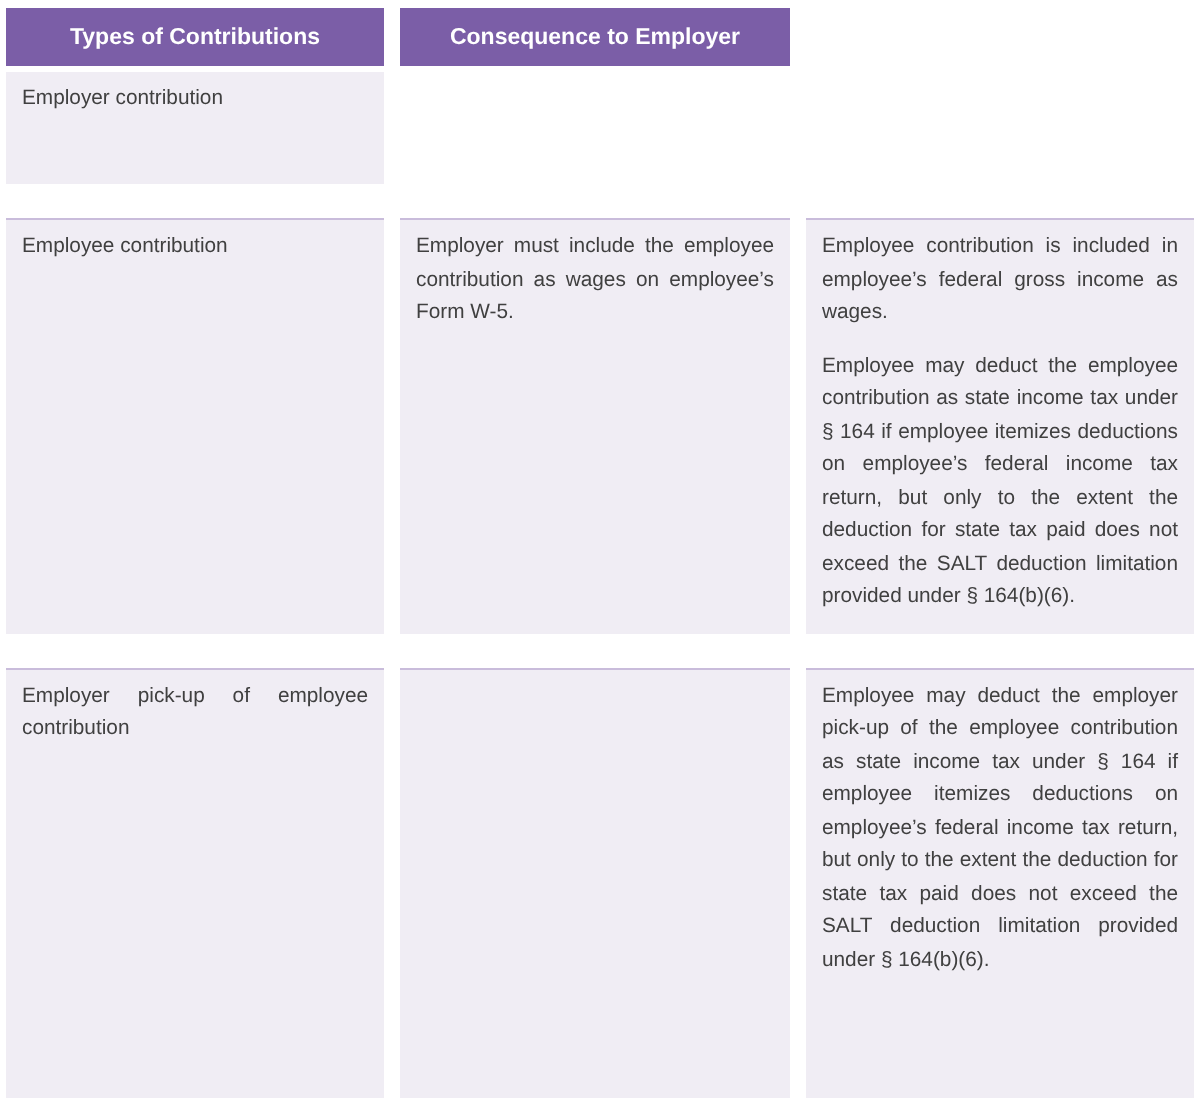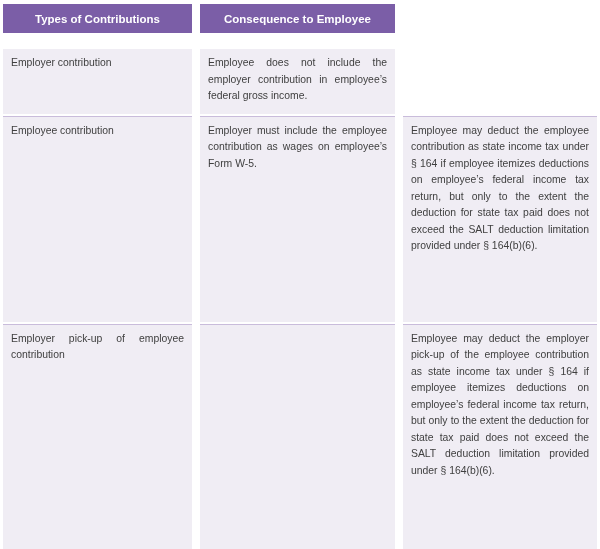--- a/index.html
+++ b/index.html
@@ -18,22 +18,22 @@
   .thead{margin-bottom:2px;}
   .th{
     background:var(--header-bg);
     color:var(--header-text);
     font-weight:bold;
     font-size:11.5px;
     height:29px;
     display:flex;align-items:center;justify-content:center;
     text-align:center;
   }
-  .row{margin-top:16px;}
-  .row + .row{margin-top:2px;}
+  .row{margin-top:3px;}
+  .row + .row{margin-top:17px;}
   .row + .row .cell{border-top:1px solid var(--divider);}
   .cell{
     background:var(--body-bg);
     padding:6px 8px 9px 8px;
     font-size:10.4px;
     line-height:16.5px;
     text-align:justify;
   }
   .row-1 .cell{min-height:56px;}
   .row-2 .cell{min-height:206px;}
@@ -41,40 +41,38 @@
   .cell p{margin:0 0 10px 0;}
   .cell p:last-child{margin-bottom:0;}
 </style>
 </head>
 <body>
 
 <div class="table">
 
   <div class="grid thead">
     <div class="th">Types of Contributions</div>
-    <div class="th">Consequence to Employee</div>
+    <div class="th">Consequence to Employer</div>
   </div>
 
   <div class="grid row row-1">
     <div class="cell">
       <p>Employer contribution</p>
-    </div>
-    <div class="cell">
-      <p>Employee does not include the employer contribution in employee’s federal gross income.</p>
     </div>
   </div>
 
   <div class="grid row row-2">
     <div class="cell">
       <p>Employee contribution</p>
     </div>
     <div class="cell">
       <p>Employer must include the employee contribution as wages on employee’s Form W-5.</p>
     </div>
     <div class="cell">
+      <p>Employee contribution is included in employee’s federal gross income as wages.</p>
       <p>Employee may deduct the employee contribution as state income tax under § 164 if employee itemizes deductions on employee’s federal income tax return, but only to the extent the deduction for state tax paid does not exceed the SALT deduction limitation provided under §&nbsp;164(b)(6).</p>
     </div>
   </div>
 
   <div class="grid row row-3">
     <div class="cell">
       <p>Employer pick-up of employee contribution</p>
     </div>
     <div class="cell">
     </div>

